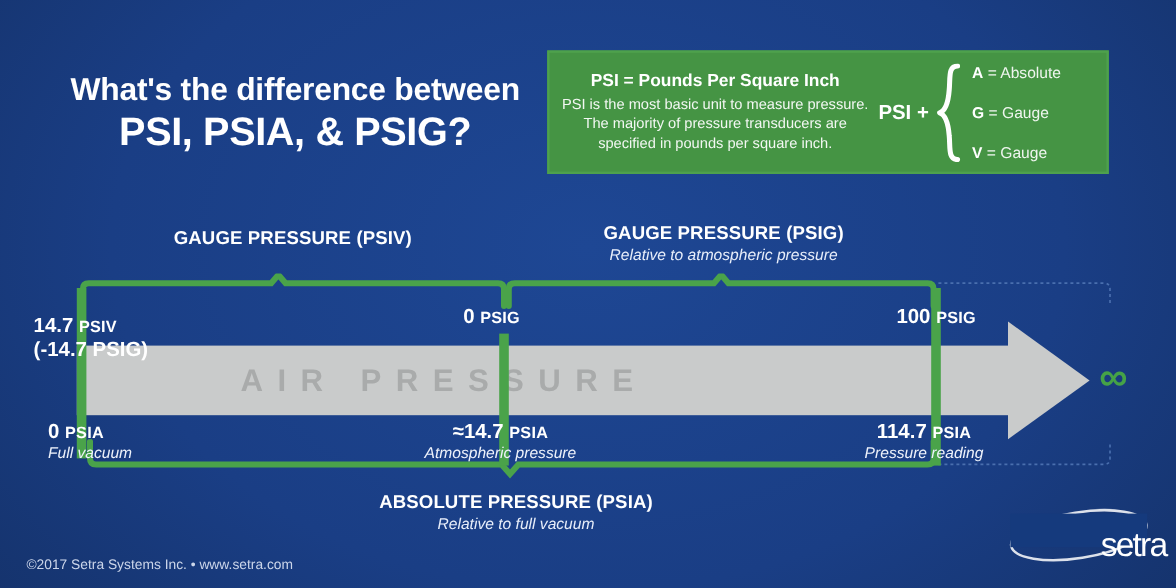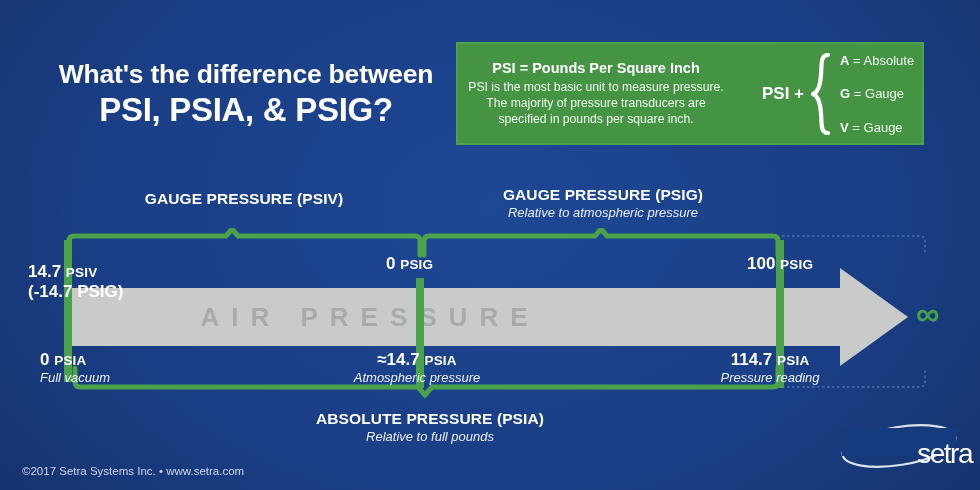--- a/index.html
+++ b/index.html
@@ -74,21 +74,20 @@
     align-items: center;
     justify-content: flex-start;
     padding-left: 2px;
   }
   #gb-psi {
     font-size: 17px;
     font-weight: bold;
     color: #ffffff;
     margin-right: 6px;
     white-space: nowrap;
-    margin-left: 30px;
   }
   #gb-brace {
     width: 22px; height: 82px;
     margin-right: 8px;
     flex: none;
   }
   #gb-list {
     display: flex;
     flex-direction: column;
     justify-content: space-between;
@@ -250,21 +249,21 @@
 
   <div class="sect-head" id="head-vacuum">
     <div class="sh-title">GAUGE PRESSURE (PSIV)</div>
   </div>
   <div class="sect-head" id="head-gauge">
     <div class="sh-title">GAUGE PRESSURE (PSIG)</div>
     <div class="sh-sub">Relative to atmospheric pressure</div>
   </div>
   <div class="sect-head" id="head-abs">
     <div class="sh-title">ABSOLUTE PRESSURE (PSIA)</div>
-    <div class="sh-sub">Relative to full pounds</div>
+    <div class="sh-sub">Relative to full vacuum</div>
   </div>
 
   <svg class="bracket" style="left:0; top:228px; width:980px; height:30px;" viewBox="0 0 980 30">
 
     <path d="M69 27 L69 13 Q69 8 74 8 L226 8 L232 1 L238 8 L415 8 Q420 8 420 13 L420 27" fill="none" stroke="#4aa34a" stroke-width="5" stroke-linecap="round"></path>
 
     <path d="M424 27 L424 13 Q424 8 429 8 L595 8 L601 1 L607 8 L773 8 Q778 8 778 13 L778 27" fill="none" stroke="#4aa34a" stroke-width="5" stroke-linecap="round"></path>
 
     <path d="M782 8 L920 8 Q925 8 925 13 L925 27" fill="none" stroke="#4a6fae" stroke-width="1.4" stroke-dasharray="2.5 2.5"></path>
   </svg>

